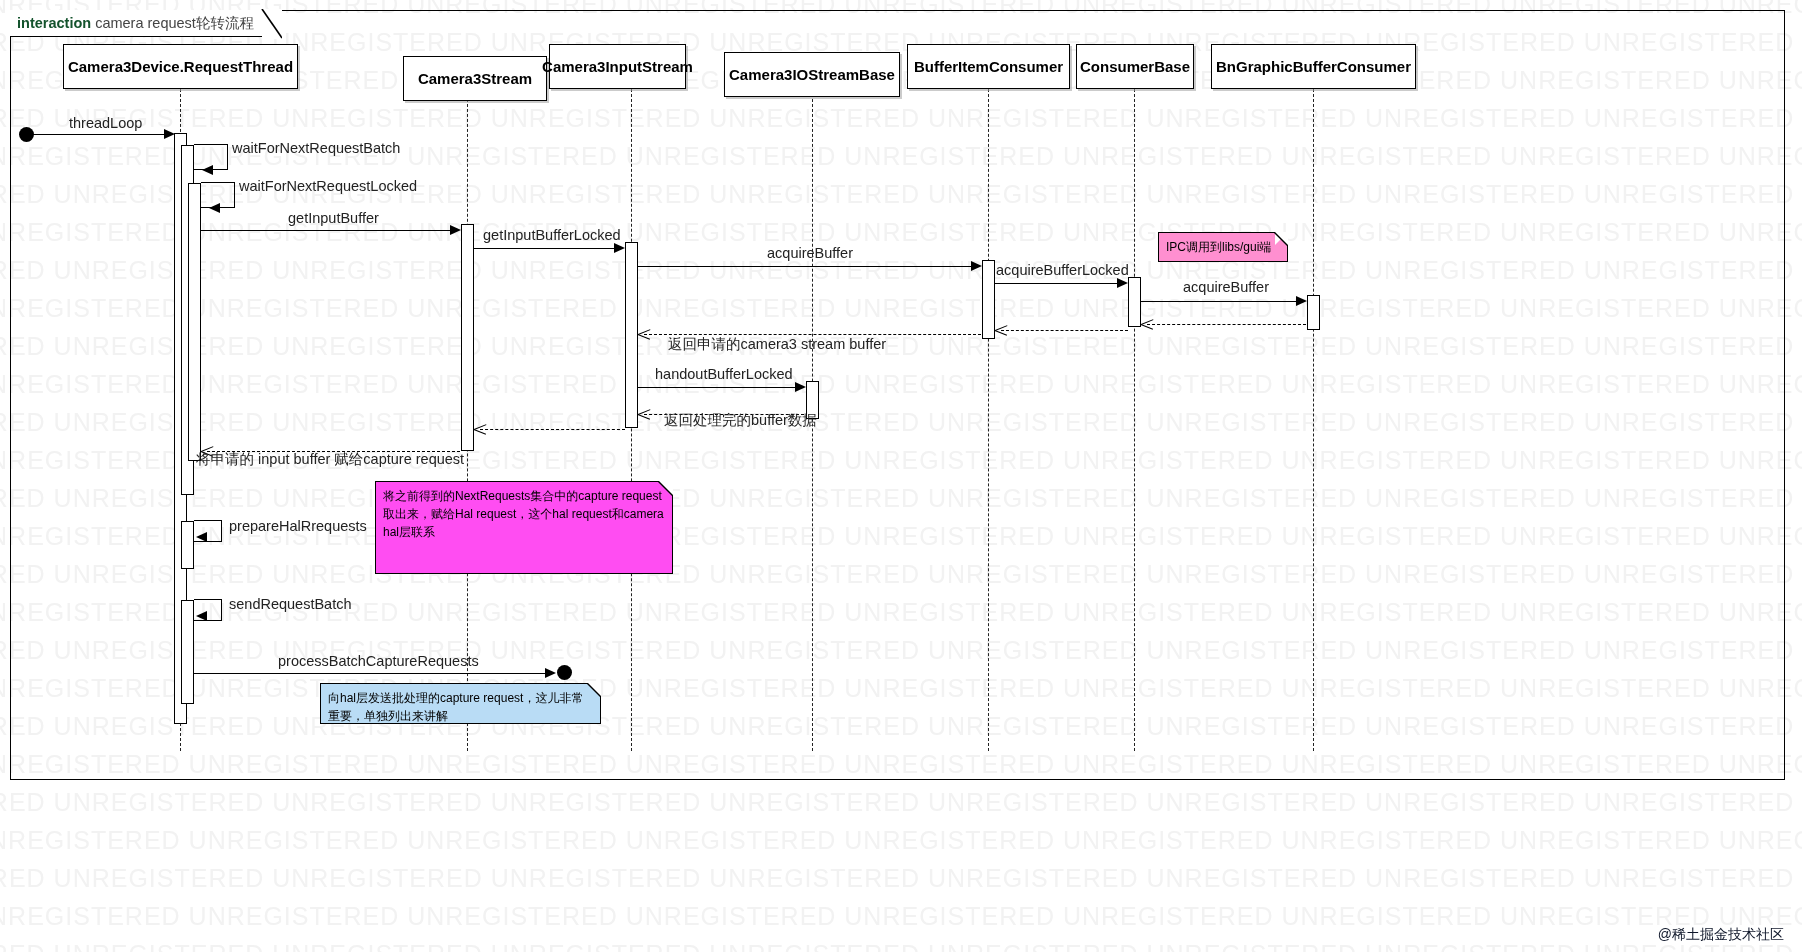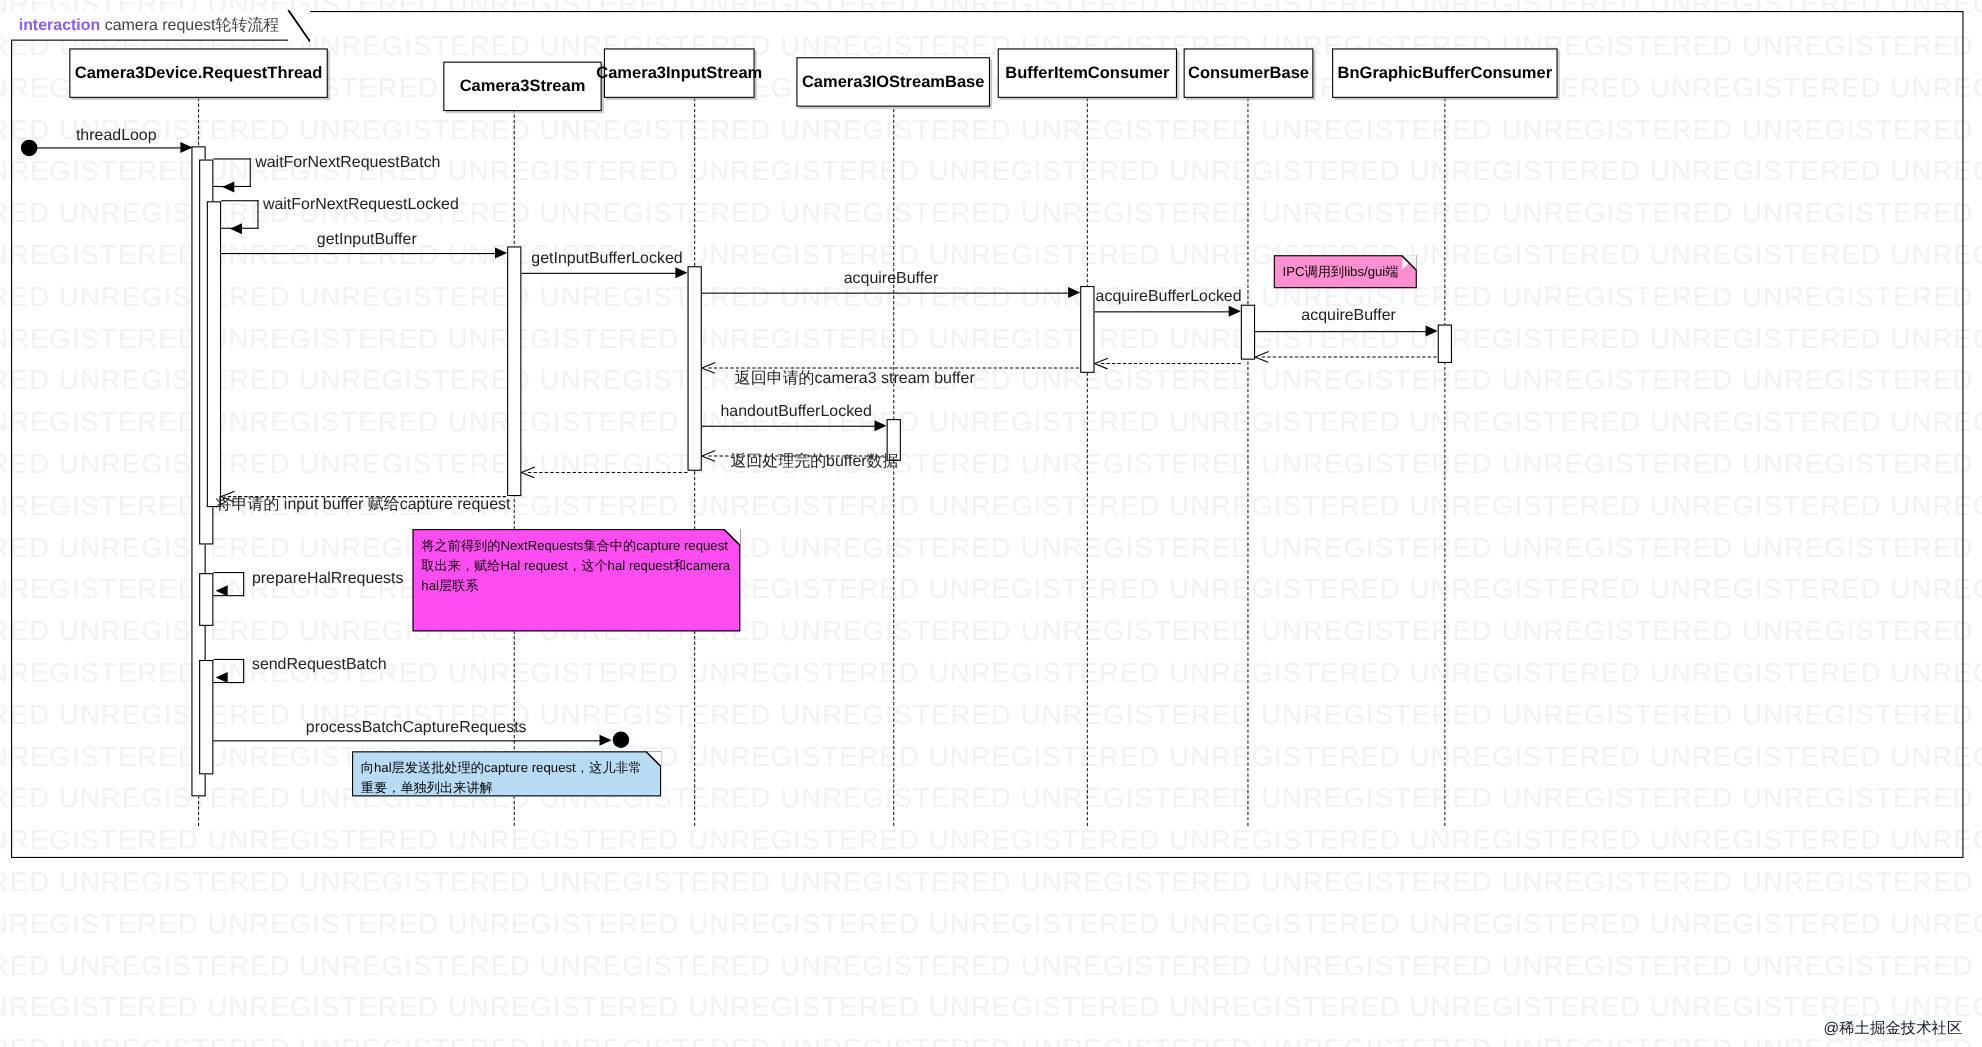--- a/index.html
+++ b/index.html
@@ -16,21 +16,21 @@
   #canvas{position:absolute;left:0;top:0;width:1802px;height:952px;z-index:1;}
 
   
   #frame{position:absolute;left:10px;top:10px;width:1775px;height:770px;
      border:1.6px solid #000;background:transparent;box-sizing:border-box;}
   #frame-label{position:absolute;left:10px;top:10px;height:27px;
      box-sizing:border-box;padding:2px 26px 2px 7px;
      border-right:1.6px solid #000;border-bottom:1.6px solid #000;
      font-size:14.5px;line-height:22px;color:#444;white-space:nowrap;
      background:#fff;}
-  #frame-label .kw{font-weight:bold;color:#8b5cf6;}
+  #frame-label .kw{font-weight:bold;color:#14532d;}
   #frame-label .cutline{position:absolute;right:-2px;top:-1px;width:36px;height:30px;}
 
   
   .lifeline{position:absolute;width:0;border-left:1.4px dashed #222;z-index:2;}
 
   
   .participant{position:absolute;box-sizing:border-box;border:1.6px solid #000;
      background:#fff;height:45px;display:flex;align-items:center;
      justify-content:center;font-size:15px;font-weight:bold;color:#000;
      z-index:4;box-shadow:2px 2px 0 rgba(160,160,160,.55);}

